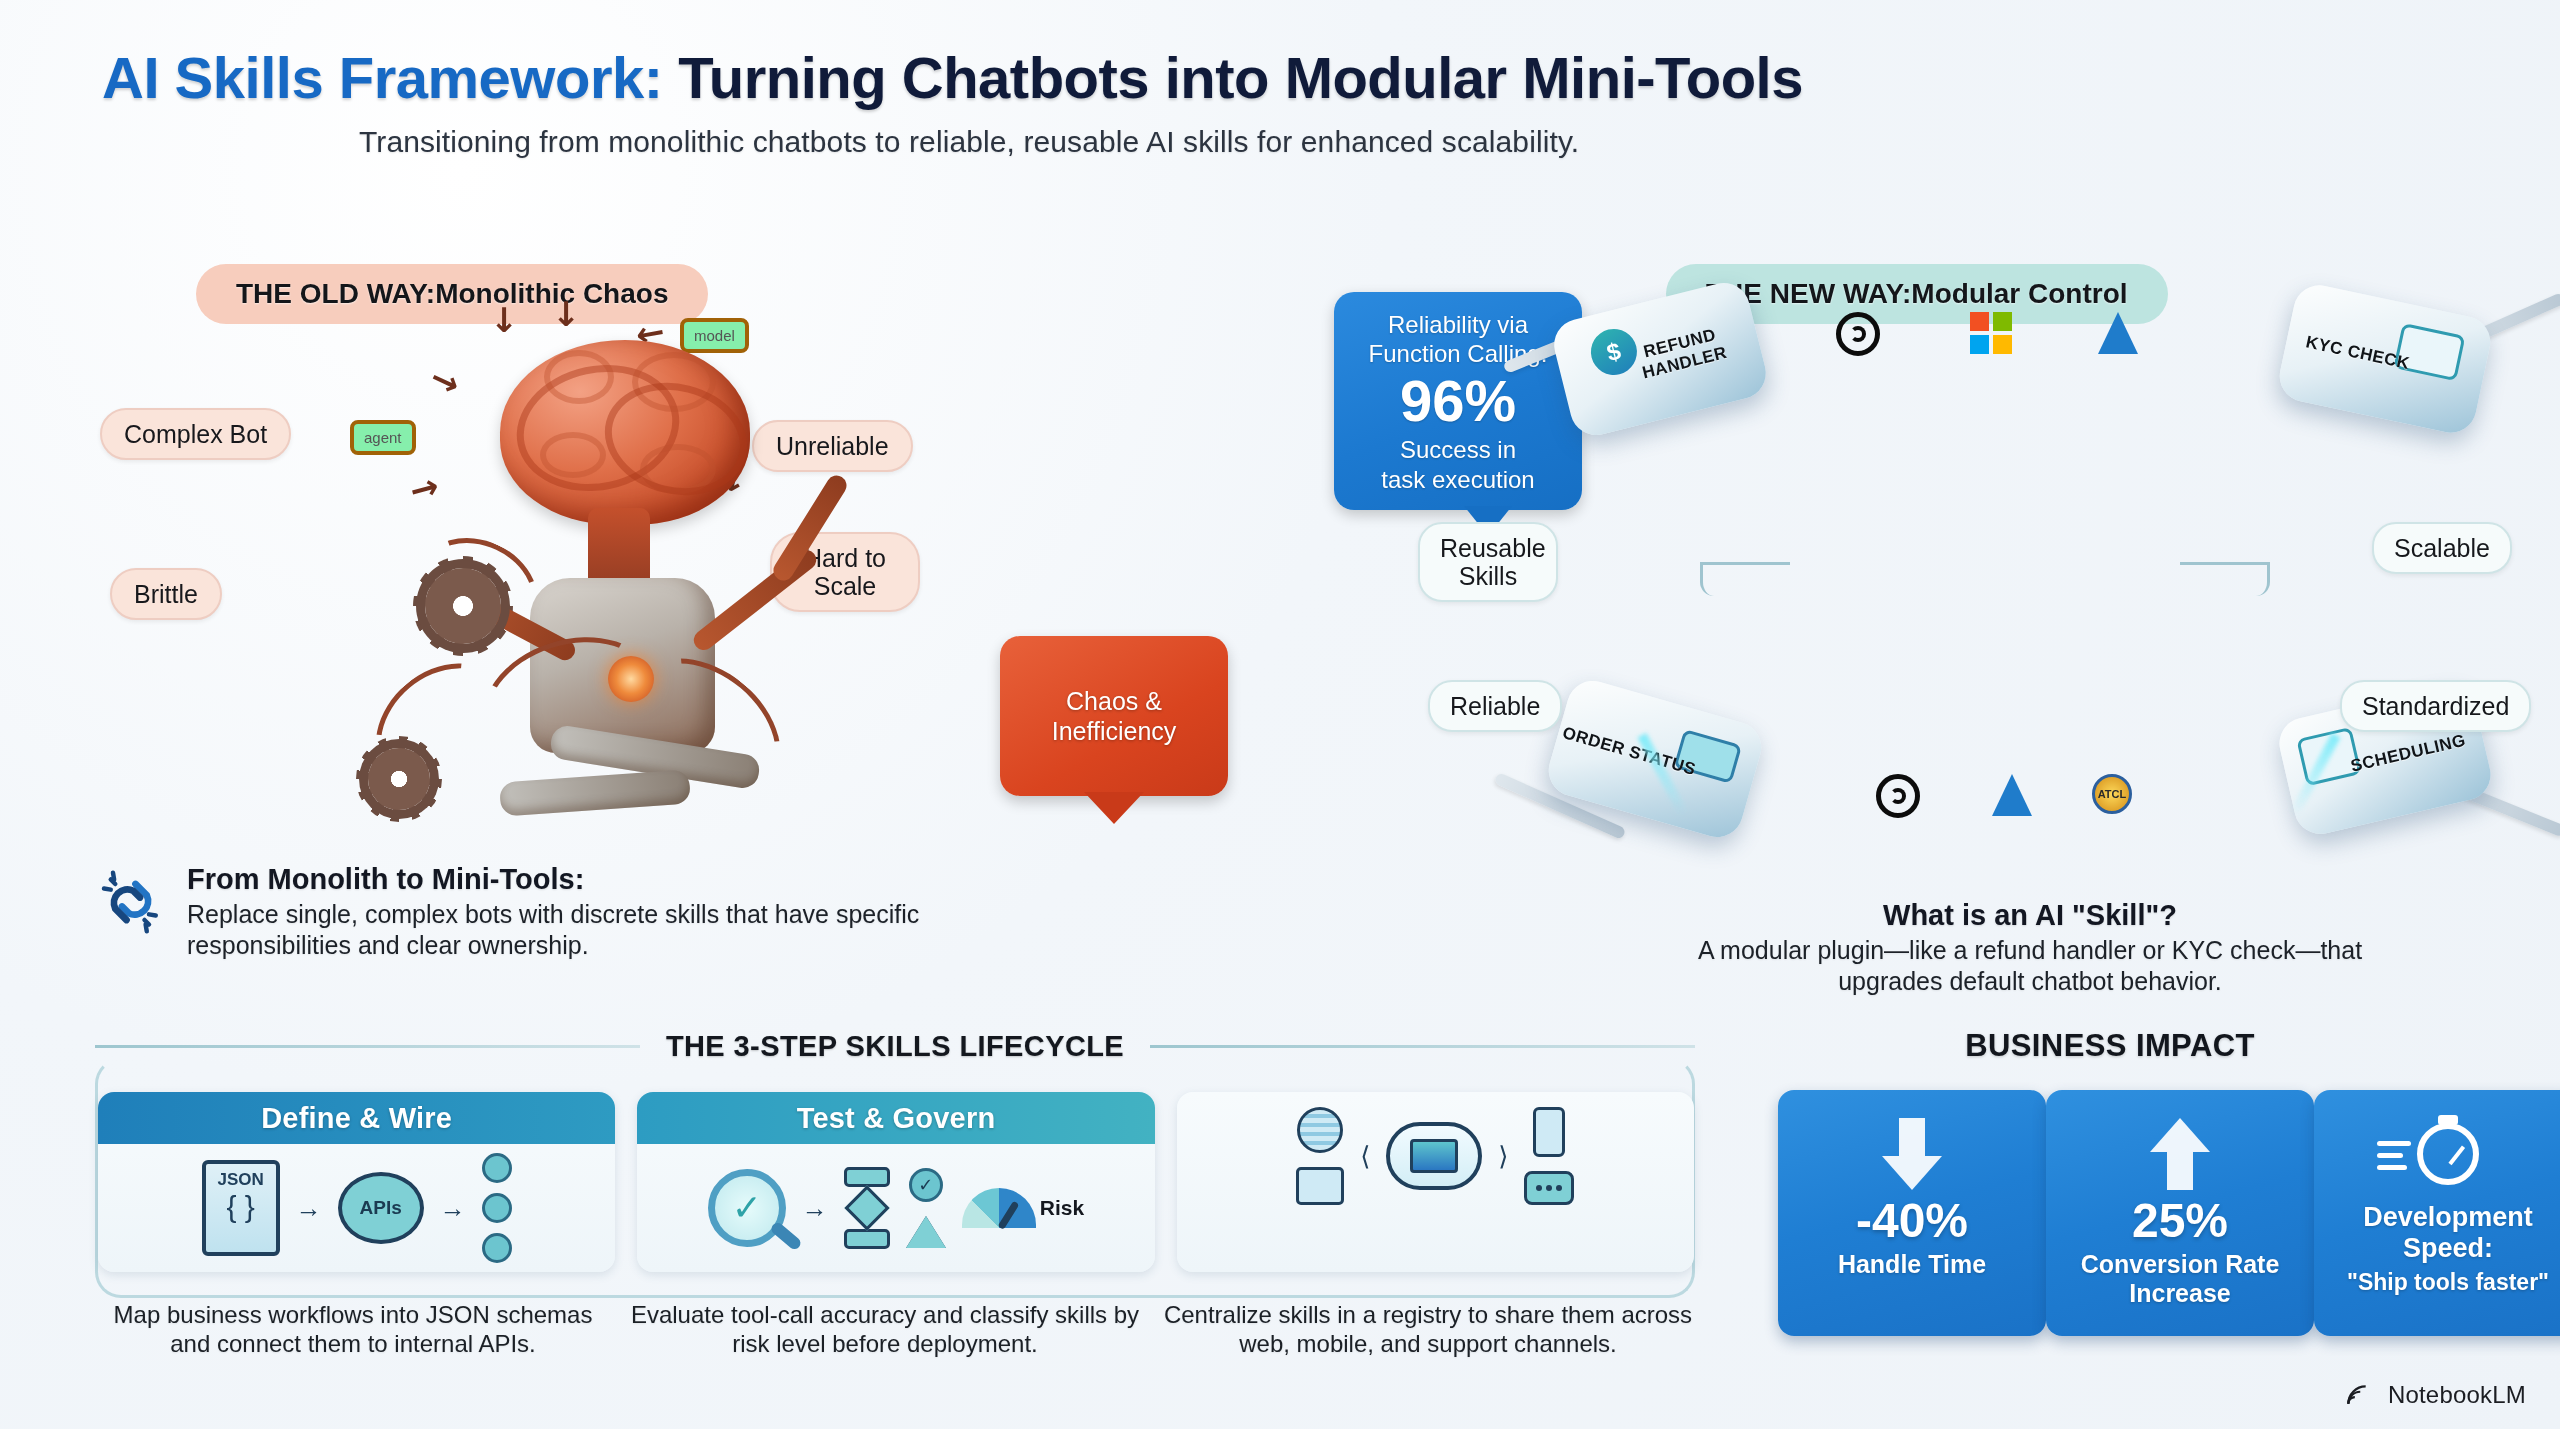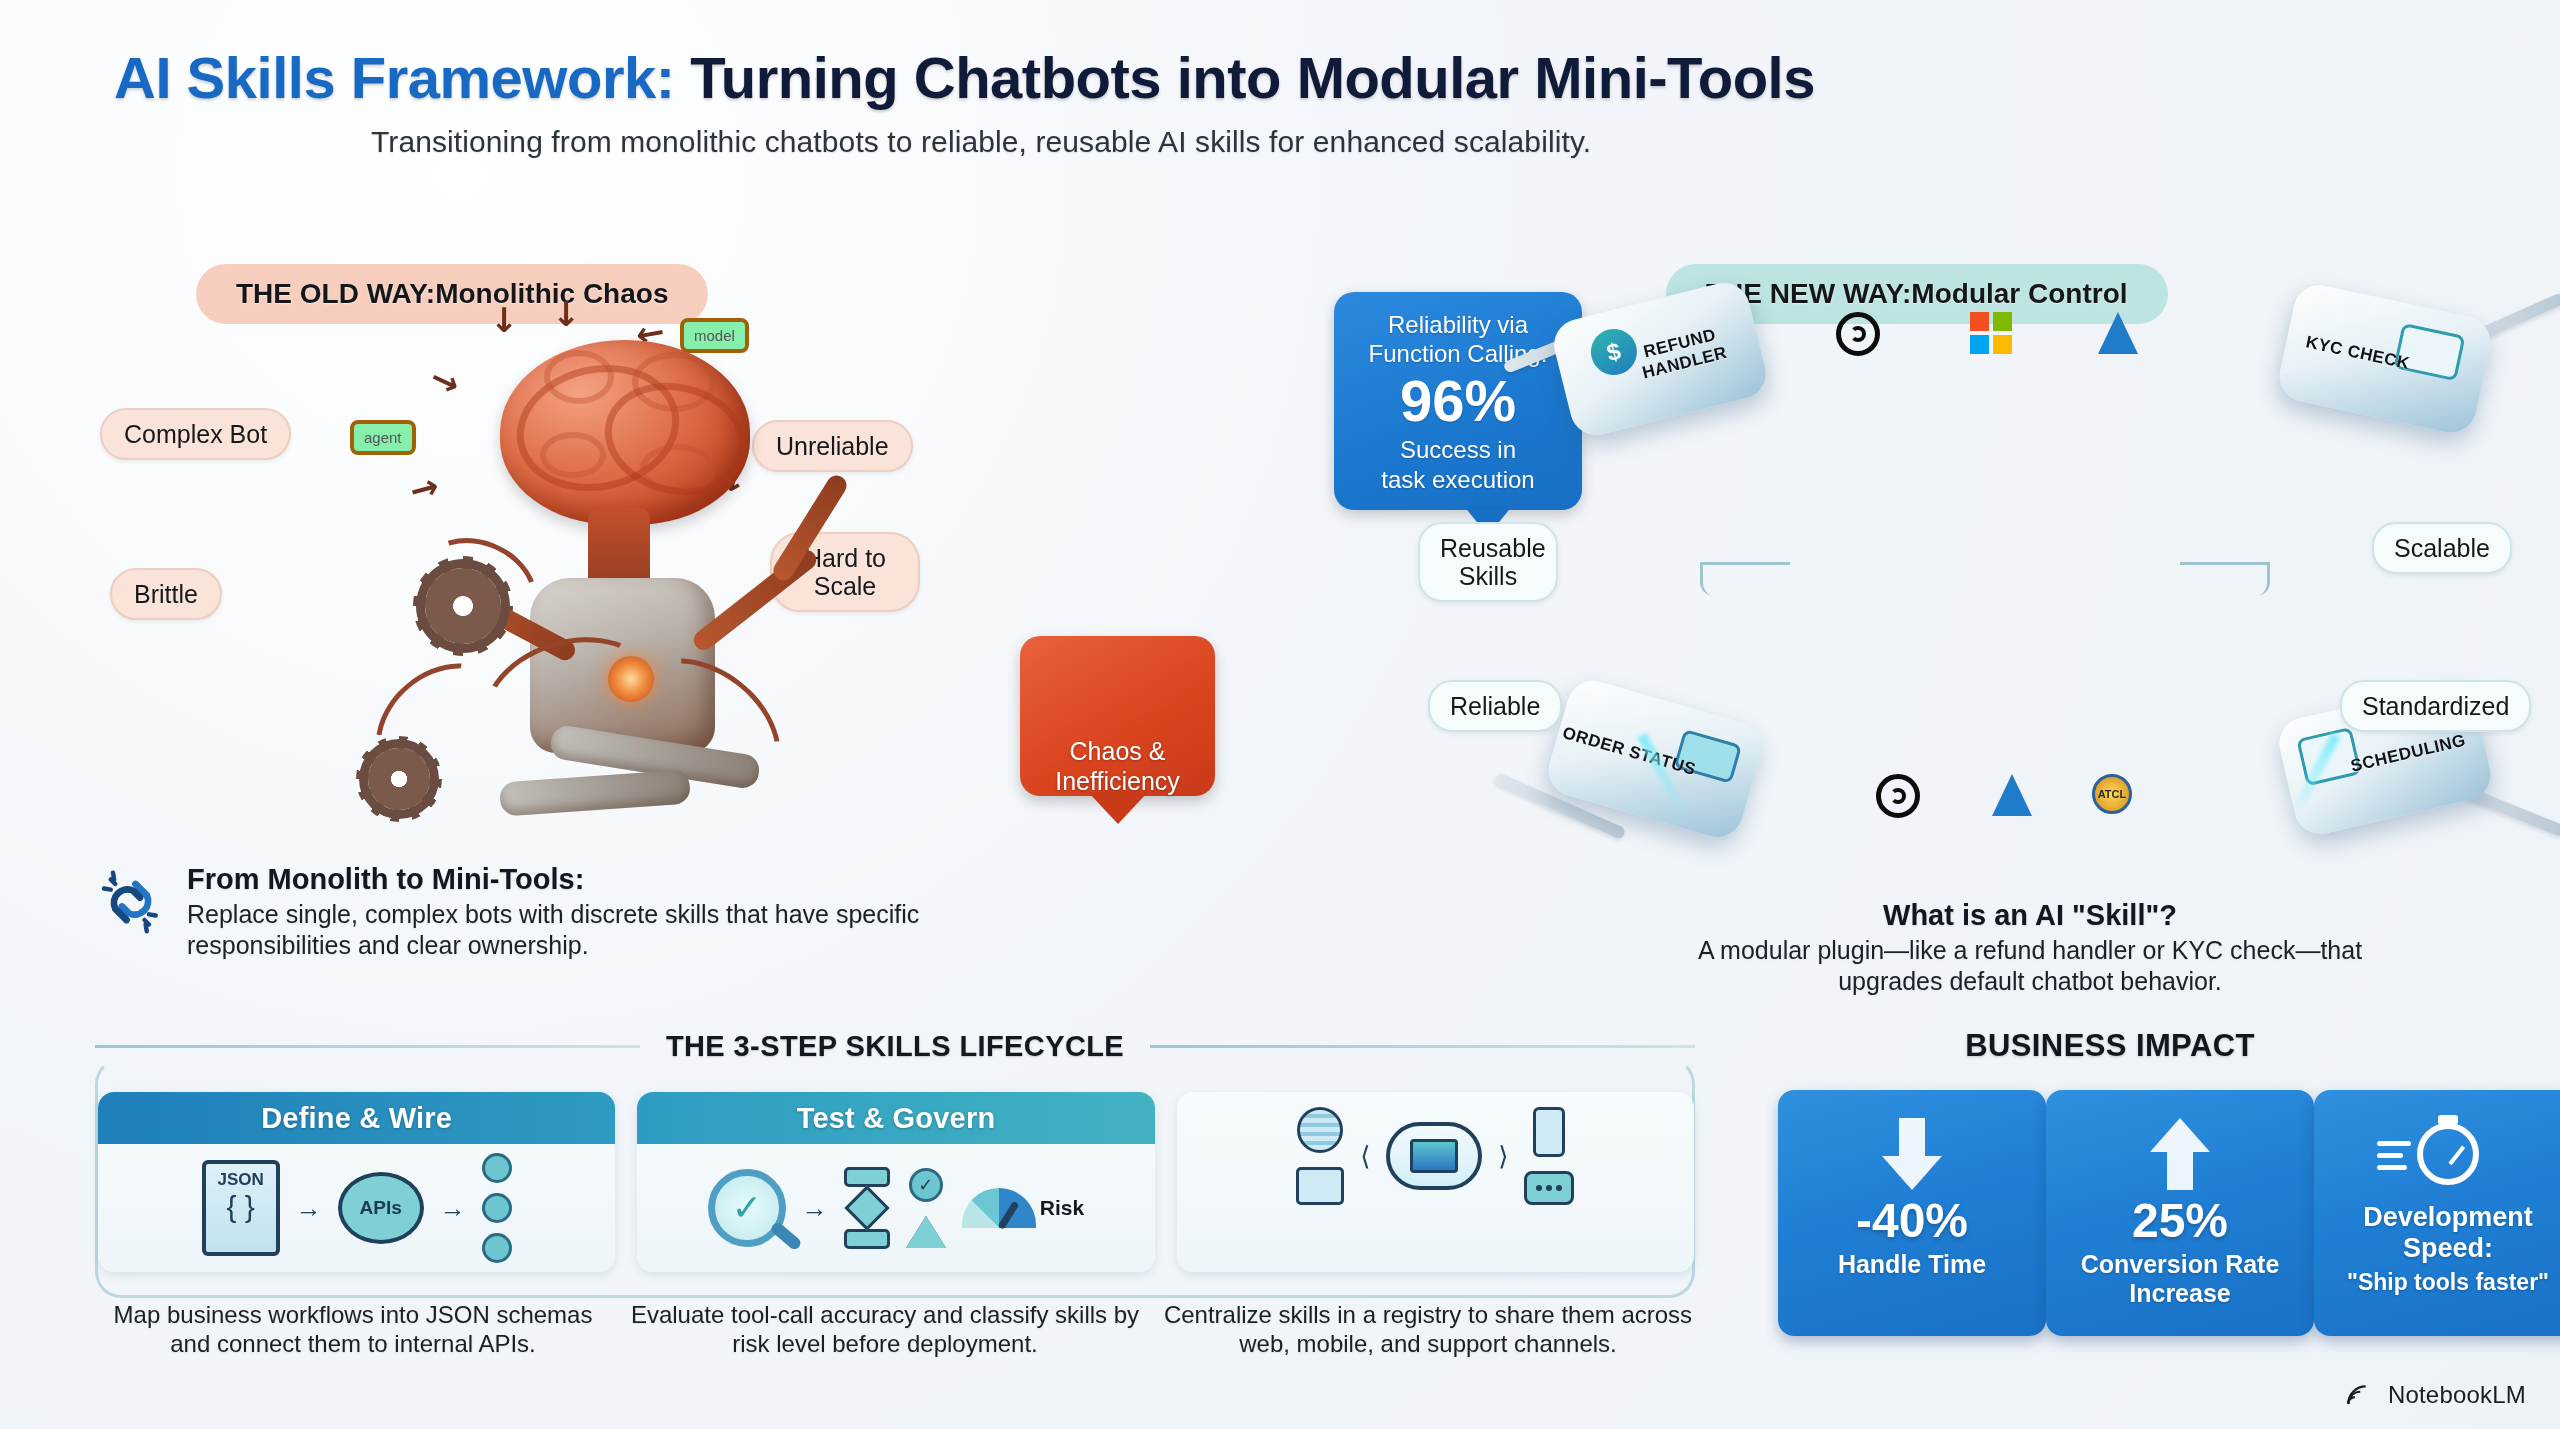--- a/index.html
+++ b/index.html
@@ -8,21 +8,21 @@
     font-family: "Liberation Sans", sans-serif;
     overflow: hidden;
   }
   body {
     background:
       radial-gradient(circle at 18% 12%, #ffffff 0%, #f2f6fa 38%, #eef3f8 100%);
     position: relative;
   }
 
   
-  .header { padding: 48px 0 0 16px; text-align: left; }
+  .header { padding: 48px 0 0 4px; text-align: left; }
   .title {
     font-size: 58px; font-weight: 700; letter-spacing: -0.5px;
     padding-left: 98px; line-height: 1.05;
     text-shadow: 0 2px 3px rgba(0,0,0,.18);
     white-space: nowrap;
   }
   .title .blue { color: #1769c4; }
   .title .dark { color: #101b3a; }
   .subtitle {
     font-size: 30px; color: #2c3440; padding-left: 355px;
@@ -117,27 +117,26 @@
     position: absolute; color: #6d2f1c; font-size: 34px; font-weight: 700;
     font-family: "DejaVu Sans", sans-serif;
   }
   .qmark { position: absolute; color: #3a2017; font-size: 38px; font-weight: 700; }
   .mini-node {
     position: absolute; background: #86efac; border: 4px solid #a16207;
     border-radius: 8px; font-size: 15px; color: #555; padding: 5px 10px;
   }
 
   .chaos-badge {
-    position: absolute; left: 920px; top: 336px; width: 195px; height: 160px;
+    position: absolute; left: 920px; top: 336px; width: 228px; height: 160px;
     background: linear-gradient(150deg,#e8613a 0%, #d9441f 60%, #c93a19 100%);
-    border-radius: 20px; color: #fff; display: flex; align-items: flex-end;
+    border-radius: 20px; color: #fff; display: flex; align-items: center;
     justify-content: center; text-align: center; font-size: 25px;
     line-height: 1.2; box-shadow: 0 6px 14px rgba(0,0,0,.2);
     text-shadow: 0 1px 3px rgba(0,0,0,.3);
-    margin-left: 20px;
   }
   .chaos-badge::after {
     content: ""; position: absolute; bottom: -28px; left: 50%;
     transform: translateX(-50%);
     border-left: 30px solid transparent; border-right: 30px solid transparent;
     border-top: 32px solid #c93a19;
   }
 
   
   .new-stage { position: absolute; left: 1540px; top: 300px; width: 1000px; height: 580px; }

